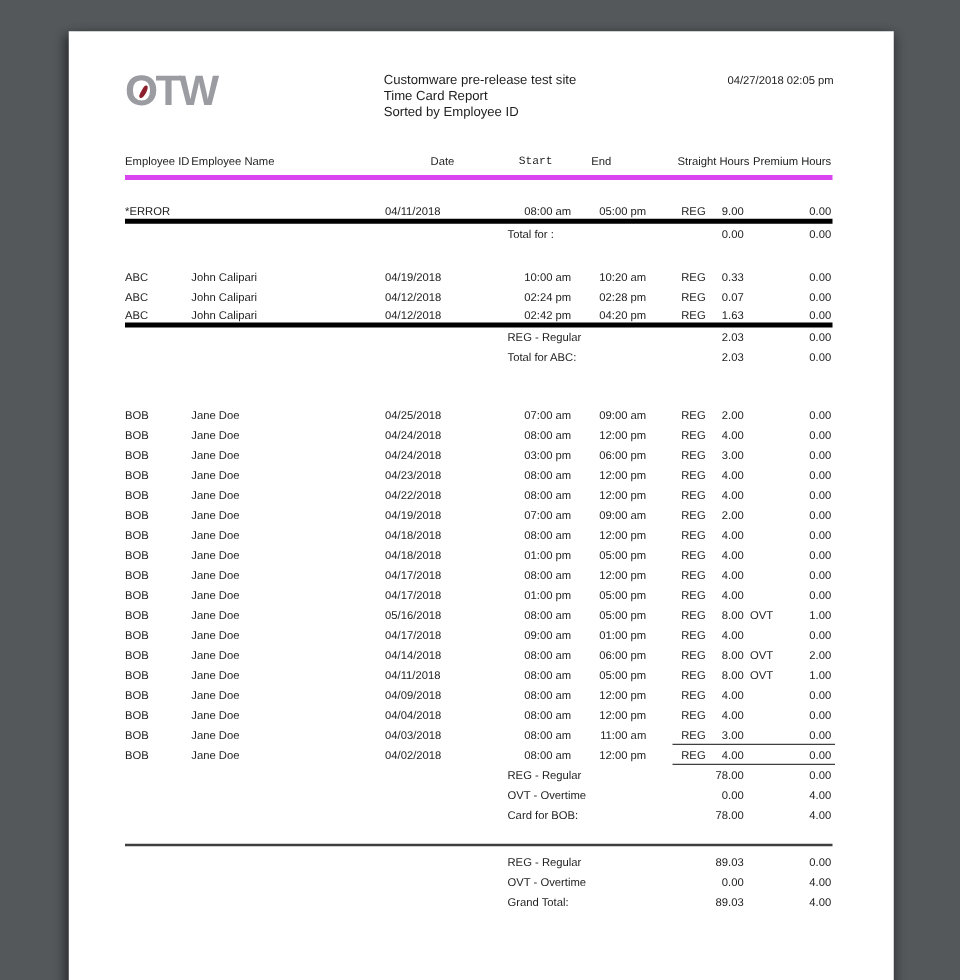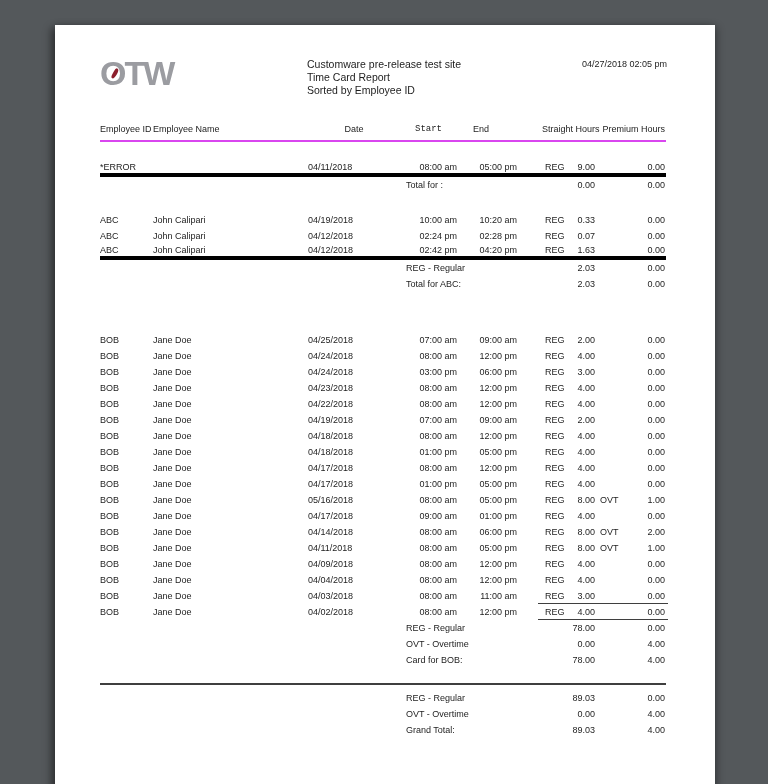--- a/index.html
+++ b/index.html
@@ -33,30 +33,30 @@
   .c{white-space:nowrap;overflow:visible;}
   .c-id{grid-column:1;text-align:left;}
   .c-name{grid-column:2;text-align:left;}
   .c-date{grid-column:3;text-align:left;padding-left:3px;}
   .c-start{grid-column:4;text-align:right;}
   .c-end{grid-column:5;text-align:right;}
   .c-type{grid-column:6;text-align:left;padding-left:28px;}
   .c-straight{grid-column:7;text-align:right;}
   .c-ovt{grid-column:8;text-align:left;padding-left:5px;}
   .c-prem{grid-column:9;text-align:right;}
-  .thead{height:14px;padding-bottom:4px;border-bottom:2px solid #d946ef;margin-top:12px;}
+  .thead{height:14px;padding-bottom:4px;border-bottom:4px solid #d946ef;margin-top:12px;}
   .h-id{grid-column:1;text-align:left;}
   .h-name{grid-column:2;text-align:left;}
   .h-date{grid-column:3;text-align:center;padding-left:3px;}
   .h-start{grid-column:4;text-align:left;padding-left:15px;font-family:Liberation Mono, monospace;}
   .h-end{grid-column:5;text-align:left;padding-left:16px;}
   .h-straight{grid-column:6/8;text-align:left;padding-left:25px;}
   .h-prem{grid-column:8/10;text-align:right;}
   .section{margin-top:19px;}
-  #report-body .section:nth-child(3){margin-top:40px;}
+  #report-body .section:nth-child(3){margin-top:30px;}
   .row{position:relative;}
   .row.full-line{border-bottom:4px solid #000000;box-sizing:border-box;}
   .row.hours-line::before{content:'';position:absolute;left:438px;right:-2px;top:-1px;bottom:0;
     border-top:1px solid #3f3f3f;border-bottom:1px solid #3f3f3f;pointer-events:none;}
   .trow .c-tlabel{grid-column:4/7;text-align:left;padding-left:6px;white-space:nowrap;}
   .grand-sep{width:566px;border-top:2px solid #3f3f3f;margin-top:15px;margin-bottom:5px;}
 </style>
 </head>
 <body>
 

